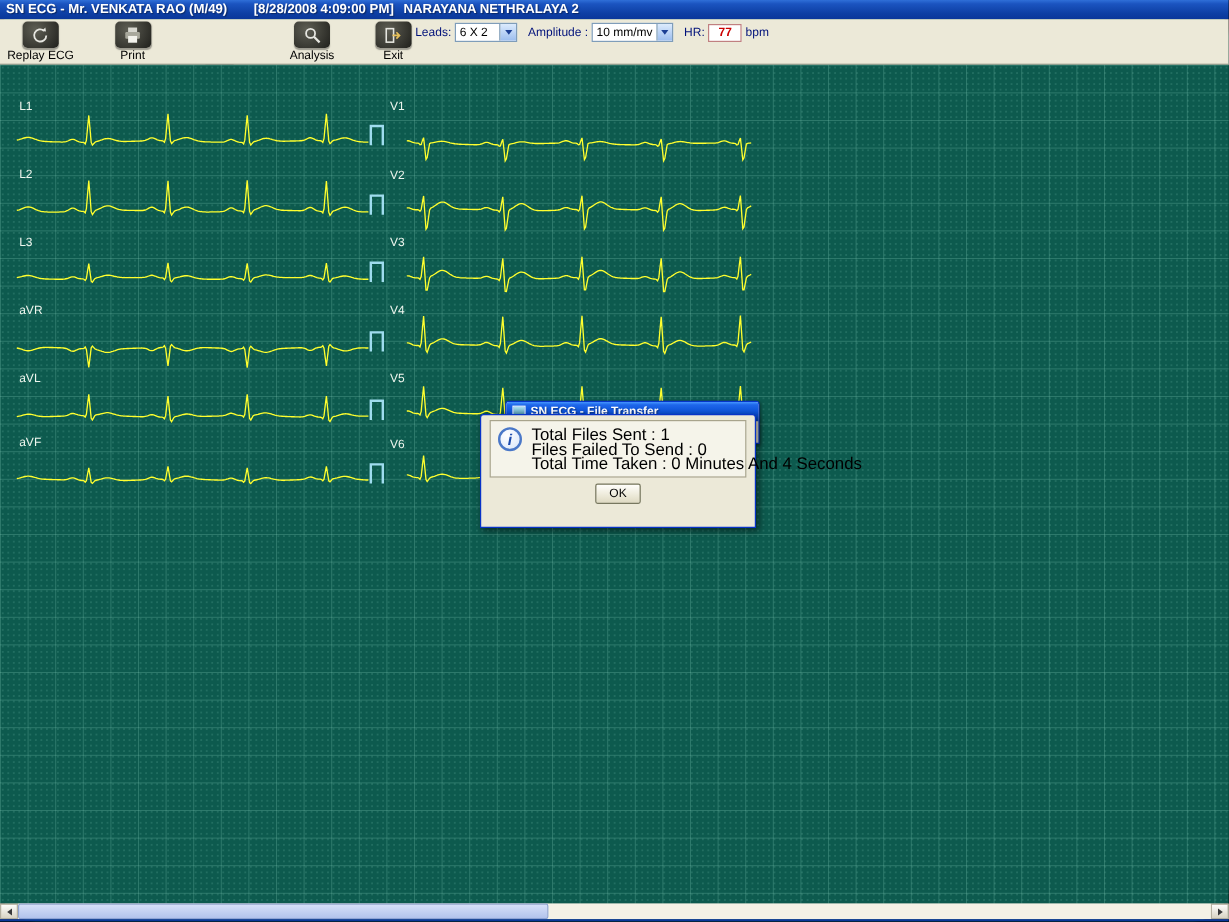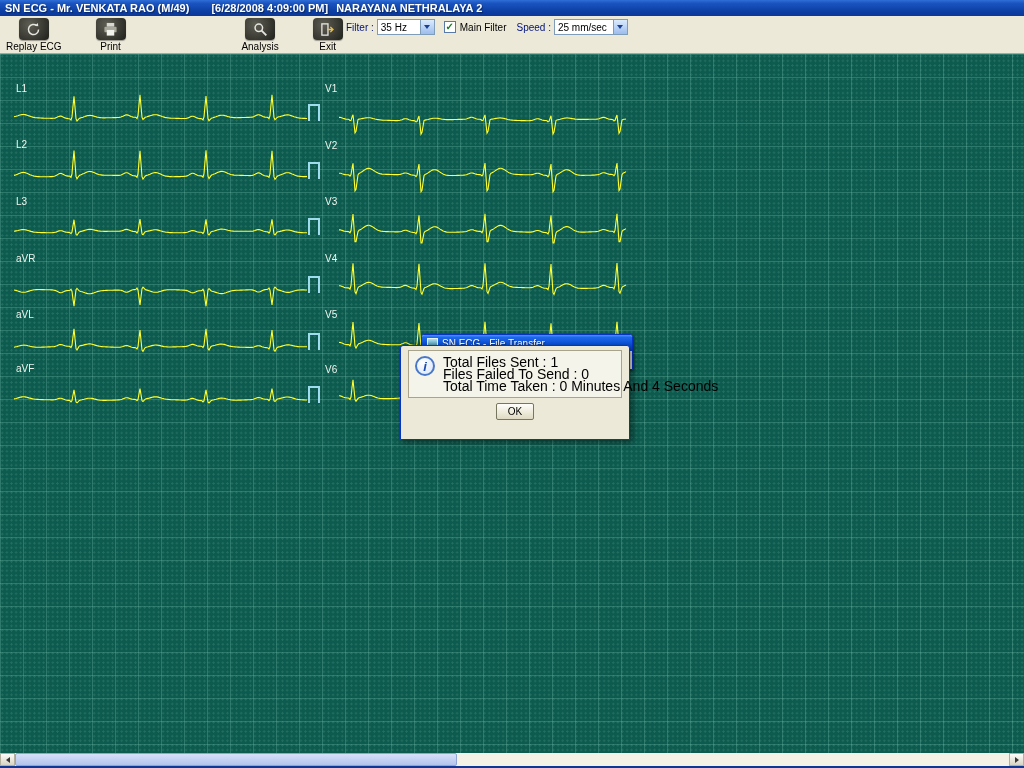--- a/index.html
+++ b/index.html
@@ -73,21 +73,21 @@
   }
   #ecg-svg-holder { position:absolute; inset:0; }
 
   
   .dialog { position:absolute; background:#ece9d8; border:1px solid #0733c8; border-radius:3px 3px 0 0; }
   .dialog.back  { left:421px; top:280px; width:212px; height:36px; box-shadow:1px 1px 3px rgba(0,0,0,.4); z-index:5; }
   .dialog.front { left:400px; top:291px; width:230px; height:95px; box-shadow:2px 2px 6px rgba(0,0,0,.5); z-index:6; }
   .dlg-title {
     height:16px; display:flex; align-items:center; padding:0 3px 0 5px;
     background:linear-gradient(180deg,#4496ff 0%,#1e66ea 15%,#0a50d8 60%,#0847c0 100%);
-    color:#fff; font-size:10px; font-weight:normal; border-radius:2px 2px 0 0;
+    color:#fff; font-size:10px; font-weight:bold; border-radius:2px 2px 0 0;
     white-space:nowrap; overflow:hidden; text-shadow:1px 1px 1px rgba(0,0,0,.35);
   }
   .dlg-ico { width:11px; height:11px; margin-right:4px; background:linear-gradient(#aee2f2,#2a7a9a); border:1px solid #e8f4fa; flex:0 0 auto; }
   .dlg-close {
     margin-left:auto; width:16px; height:13px; flex:0 0 auto;
     background:linear-gradient(#f2a58f,#da512e 45%,#bd3a18);
     border:1px solid #fff; border-radius:2px; color:#fff; font-size:9px;
     line-height:11px; text-align:center; cursor:default;
   }
   .dlg-close::after { content:"✕"; }
@@ -127,21 +127,21 @@
   }
   .window-edge { position:absolute; left:0; top:766px; width:1024px; height:2px; background:#0a379a; }
 </style>
 </head>
 <body>
 
 <div class="screen">
 
   <div class="titlebar">
     <span class="t1">SN ECG - Mr. VENKATA RAO (M/49)</span>
-    <span class="t2">[6/28/2008 4:09:00 PM]</span>
+    <span class="t2">[8/28/2008 4:09:00 PM]</span>
     <span class="t3">NARAYANA NETHRALAYA 2</span>
   </div>
 
   <div class="toolbar">
     <div class="tb-buttons" id="tb-buttons">
         <div class="tb-btn">
           <div class="tb-ico">
             <svg viewBox="0 0 16 16">
               <path d="M13.4 8a5.4 5.4 0 1 1-1.8-4" fill="none" stroke="#e6e6e0" stroke-width="1.6"></path>
               <path d="M12.6 1l.5 3.6-3.6-.5z" fill="#e6e6e0"></path>
@@ -183,32 +183,33 @@
               <rect x="2" y="2" width="6.5" height="12" fill="none" stroke="#e6e6e0" stroke-width="1.4"></rect>
               <path d="M7.5 8h6M11 5.2L13.8 8 11 10.8" fill="none" stroke="#e6c05a" stroke-width="1.5"></path>
             </svg>
           </div>
           <div class="tb-lbl">Exit</div>
         </div>
       </div>
 
     <div class="tb-controls">
       <div class="ctl-row">
-        <span class="ctl-label">Filter :</span>
-        <span class="xp-select w56">
-          <span class="sel-text">35 Hz</span>
+        <span class="ctl-label">Leads:</span>
+        <span class="xp-select w50">
+          <span class="sel-text">6 X 2</span>
           <span class="sel-arrow"></span>
         </span>
-        <span class="xp-check"></span>
-        <span class="chk-label">Main Filter</span>
-        <span class="ctl-label">Speed :</span>
-        <span class="xp-select w70">
-          <span class="sel-text">25 mm/sec</span>
+        <span class="ctl-label">Amplitude :</span>
+        <span class="xp-select w66">
+          <span class="sel-text">10 mm/mv</span>
           <span class="sel-arrow"></span>
         </span>
+        <span class="ctl-label">HR:</span>
+        <span class="hr-box">77</span>
+        <span class="ctl-label">bpm</span>
       </div>
     </div>
   </div>
 
   <div class="ecg-area">
     <div id="ecg-svg-holder"><svg width="1024" height="699">
           <text x="16" y="38" font-size="10" font-family="Liberation Sans, sans-serif" fill="#eef6ee">L1</text>
           <polyline points="14,62.8 15,62.5 16,62.3 17,62.0 18,61.7 19,61.3 20,61.0 21,60.8 22,60.6 23,60.5 24,60.5 25,60.6 26,60.9 27,61.2 28,61.5 29,61.9 30,62.2 31,62.6 32,62.9 33,63.2 34,63.4 35,63.6 36,63.7 37,63.8 38,63.9 39,63.9 40,64.0 41,64.0 42,64.1 43,64.1 44,64.2 45,64.2 46,64.2 47,64.3 48,64.3 49,64.3 50,64.3 51,64.4 52,64.4 53,64.3 54,64.2 55,64.1 56,63.7 57,63.3 58,62.8 59,62.4 60,62.1 61,62.1 62,62.4 63,62.9 64,63.4 65,63.9 66,64.2 67,64.4 68,64.6 69,64.7 70,64.9 71,66.0 72,62.9 73,52.1 74,42.2 75,53.4 76,64.7 77,66.9 78,65.8 79,64.7 80,64.1 81,63.8 82,63.5 83,63.2 84,62.8 85,62.5 86,62.1 87,61.8 88,61.6 89,61.5 90,61.4 91,61.5 92,61.6 93,61.9 94,62.2 95,62.5 96,62.8 97,63.1 98,63.3 99,63.5 100,63.6 101,63.8 102,63.8 103,63.9 104,63.9 105,63.9 106,63.8 107,63.8 108,63.8 109,63.8 110,63.7 111,63.7 112,63.7 113,63.6 114,63.6 115,63.6 116,63.6 117,63.5 118,63.5 119,63.4 120,63.2 121,63.0 122,62.6 123,62.2 124,61.7 125,61.2 126,60.9 127,60.9 128,61.1 129,61.5 130,62.0 131,62.5 132,62.8 133,63.1 134,63.2 135,63.3 136,63.5 137,64.6 138,61.5 139,50.7 140,40.8 141,52.1 142,63.3 143,65.6 144,64.5 145,63.5 146,62.9 147,62.7 148,62.4 149,62.1 150,61.8 151,61.5 152,61.2 153,60.9 154,60.8 155,60.7 156,60.7 157,60.8 158,61.1 159,61.4 160,61.7 161,62.1 162,62.5 163,62.8 164,63.1 165,63.4 166,63.6 167,63.8 168,63.9 169,64.0 170,64.1 171,64.2 172,64.2 173,64.3 174,64.3 175,64.3 176,64.4 177,64.4 178,64.4 179,64.4 180,64.5 181,64.5 182,64.5 183,64.5 184,64.5 185,64.5 186,64.4 187,64.2 188,63.9 189,63.4 190,62.9 191,62.5 192,62.2 193,62.2 194,62.5 195,62.9 196,63.4 197,63.9 198,64.2 199,64.5 200,64.6 201,64.6 202,64.9 203,66.0 204,62.8 205,52.0 206,42.1 207,53.3 208,64.6 209,66.8 210,65.7 211,64.6 212,63.9 213,63.7 214,63.4 215,63.0 216,62.7 217,62.3 218,62.0 219,61.6 220,61.4 221,61.3 222,61.2 223,61.3 224,61.4 225,61.7 226,61.9 227,62.3 228,62.6 229,62.8 230,63.1 231,63.3 232,63.4 233,63.5 234,63.6 235,63.6 236,63.7 237,63.7 238,63.6 239,63.6 240,63.6 241,63.6 242,63.5 243,63.5 244,63.5 245,63.5 246,63.5 247,63.4 248,63.4 249,63.4 250,63.3 251,63.3 252,63.1 253,62.9 254,62.6 255,62.1 256,61.6 257,61.1 258,60.8 259,60.8 260,61.1 261,61.5 262,62.0 263,62.5 264,62.9 265,63.1 266,63.2 267,63.3 268,63.6 269,64.7 270,61.6 271,50.8 272,40.9 273,52.2 274,63.5 275,65.7 276,64.7 277,63.6 278,63.0 279,62.8 280,62.6 281,62.3 282,62.0 283,61.7 284,61.4 285,61.1 286,61.0 287,60.9 288,60.9 289,61.0 290,61.3 291,61.6 292,61.9 293,62.3 294,62.7 295,63.0 296,63.3 297,63.6 298,63.8 299,64.0 300,64.1 301,64.2 302,64.3 303,64.4 304,64.4 305,64.4 306,64.5 307,64.5 " fill="none" stroke="#ffff2e" stroke-width="1.1"></polyline>
           <text x="16" y="94" font-size="10" font-family="Liberation Sans, sans-serif" fill="#eef6ee">L2</text>
           <polyline points="14,121.4 15,121.1 16,120.8 17,120.4 18,120.0 19,119.6 20,119.2 21,118.8 22,118.6 23,118.4 24,118.5 25,118.6 26,118.9 27,119.3 28,119.7 29,120.2 30,120.7 31,121.1 32,121.5 33,121.8 34,122.1 35,122.3 36,122.4 37,122.5 38,122.6 39,122.6 40,122.7 41,122.7 42,122.7 43,122.7 44,122.7 45,122.7 46,122.7 47,122.7 48,122.7 49,122.7 50,122.6 51,122.6 52,122.6 53,122.5 54,122.3 55,122.0 56,121.6 57,121.0 58,120.4 59,119.8 60,119.5 61,119.4 62,119.7 63,120.2 64,120.8 65,121.3 66,121.7 67,121.9 68,122.1 69,122.1 70,122.3 71,123.4 72,119.8 73,107.6 74,96.5 75,109.5 76,122.4 77,124.8 78,123.3 79,121.9 80,121.0 81,120.7 82,120.3 83,119.8 84,119.4 85,118.9 86,118.4 87,118.0 88,117.7 89,117.5 90,117.5 91,117.6 92,117.8 93,118.2 94,118.6 95,119.0 96,119.4 97,119.9 98,120.2 99,120.5 100,120.7 101,120.9 102,121.1 103,121.1 104,121.2 105,121.2 106,121.3 107,121.3 108,121.3 109,121.3 110,121.3 111,121.3 112,121.3 113,121.4 114,121.4 115,121.4 116,121.4 117,121.4 118,121.4 119,121.4 120,121.2 121,121.0 122,120.6 123,120.1 124,119.5 125,119.0 126,118.7 127,118.7 128,119.1 129,119.6 130,120.3 131,120.8 132,121.3 133,121.6 134,121.8 135,121.9 136,122.2 137,123.3 138,119.8 139,107.7 140,96.7 141,109.7 142,122.7 143,125.2 144,123.8 145,122.4 146,121.6 147,121.3 148,121.0 149,120.6 150,120.2 151,119.7 152,119.3 153,119.0 154,118.7 155,118.6 156,118.6 157,118.7 158,119.0 159,119.4 160,119.8 161,120.3 162,120.8 163,121.2 164,121.6 165,121.9 166,122.1 167,122.3 168,122.4 169,122.5 170,122.6 171,122.6 172,122.7 173,122.7 174,122.7 175,122.6 176,122.6 177,122.6 178,122.6 179,122.6 180,122.6 181,122.5 182,122.5 183,122.5 184,122.4 185,122.3 186,122.2 187,121.9 188,121.4 189,120.9 190,120.2 191,119.7 192,119.3 193,119.2 194,119.5 195,120.0 196,120.6 197,121.1 198,121.5 199,121.7 200,121.8 201,121.9 202,122.1 203,123.2 204,119.6 205,107.4 206,96.3 207,109.3 208,122.2 209,124.6 210,123.1 211,121.7 212,120.8 213,120.5 214,120.1 215,119.7 216,119.2 217,118.7 218,118.3 219,117.9 220,117.6 221,117.4 222,117.4 223,117.5 224,117.7 225,118.1 226,118.5 227,118.9 228,119.4 229,119.8 230,120.2 231,120.5 232,120.7 233,120.9 234,121.1 235,121.2 236,121.2 237,121.3 238,121.3 239,121.3 240,121.4 241,121.4 242,121.4 243,121.4 244,121.5 245,121.5 246,121.5 247,121.5 248,121.5 249,121.6 250,121.6 251,121.5 252,121.4 253,121.2 254,120.8 255,120.3 256,119.7 257,119.2 258,118.9 259,118.9 260,119.3 261,119.8 262,120.5 263,121.1 264,121.5 265,121.8 266,122.0 267,122.1 268,122.4 269,123.5 270,120.0 271,107.9 272,96.9 273,109.9 274,122.9 275,125.4 276,124.0 277,122.5 278,121.7 279,121.5 280,121.1 281,120.7 282,120.3 283,119.9 284,119.5 285,119.1 286,118.8 287,118.7 288,118.7 289,118.8 290,119.1 291,119.4 292,119.9 293,120.3 294,120.8 295,121.2 296,121.6 297,121.9 298,122.1 299,122.3 300,122.4 301,122.5 302,122.5 303,122.6 304,122.6 305,122.6 306,122.6 307,122.5 " fill="none" stroke="#ffff2e" stroke-width="1.1"></polyline>

